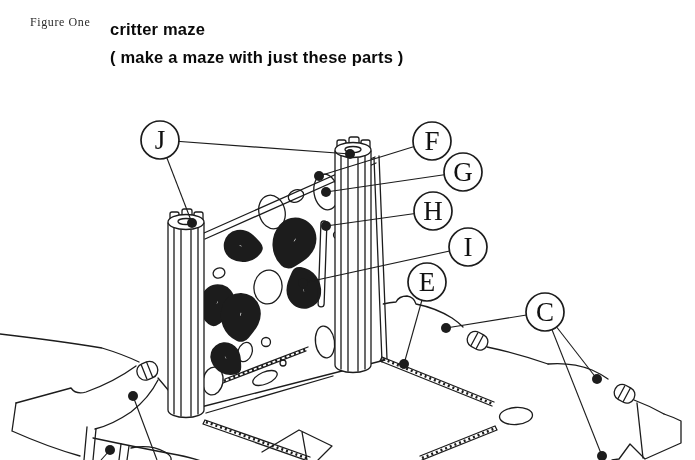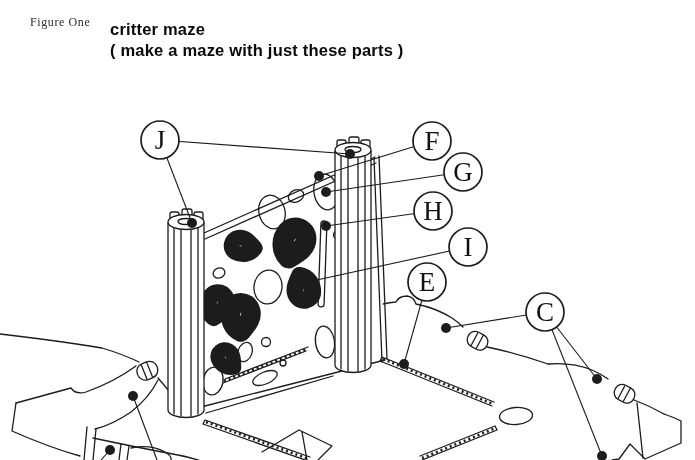--- a/index.html
+++ b/index.html
@@ -2,21 +2,21 @@
 <html><head>
 <meta charset="utf-8">
 <style>
   html,body{margin:0;padding:0;background:#ffffff;}
   .page{position:relative;width:695px;height:460px;background:#ffffff;overflow:hidden;
         font-family:"Liberation Sans",sans-serif;}
   .caption{position:absolute;top:15px;left:30px;font-family:"Liberation Serif",serif;
            font-size:12px;color:#2b2b2b;letter-spacing:.6px;}
   .titles{position:absolute;top:20px;left:110px;width:585px;text-align:left;color:#0a0a0a;}
   .title{font-size:16.5px;font-weight:bold;letter-spacing:.2px;}
-  .subtitle{font-size:16.5px;font-weight:bold;margin-top:2px;letter-spacing:.2px;}
+  .subtitle{font-size:16.5px;font-weight:bold;margin-top:9px;letter-spacing:.2px;}
   svg{position:absolute;top:0;left:0;}
   .ink{stroke:#1c1c1c;fill:none;stroke-width:1.3;stroke-linecap:round;stroke-linejoin:round;}
   .inkfill{stroke:#1c1c1c;fill:#ffffff;stroke-width:1.3;stroke-linejoin:round;}
   .hatch{stroke:#1c1c1c;fill:none;stroke-width:2.6;stroke-dasharray:2 3;}
   .leader{stroke:#1c1c1c;stroke-width:1.1;fill:none;}
   .dot{fill:#1c1c1c;stroke:none;}
   .lblcirc{fill:#ffffff;stroke:#1c1c1c;stroke-width:1.7;}
   .lbltxt{font-family:"Liberation Serif",serif;font-size:27px;fill:#111;text-anchor:middle;}
 </style>
 </head>

